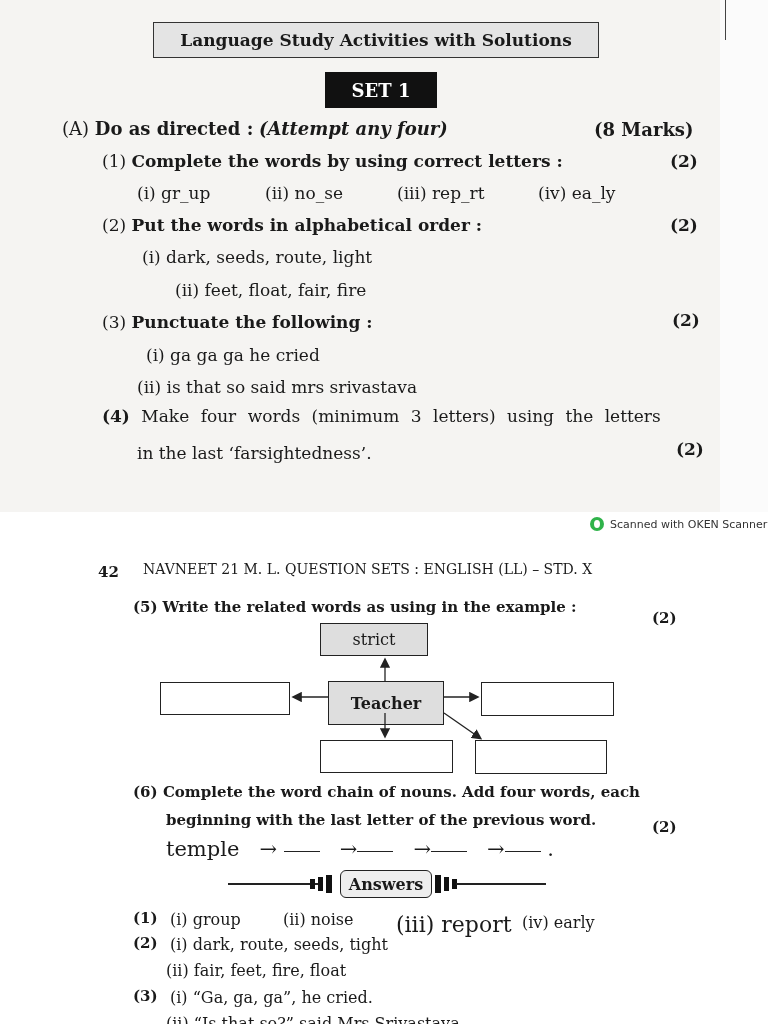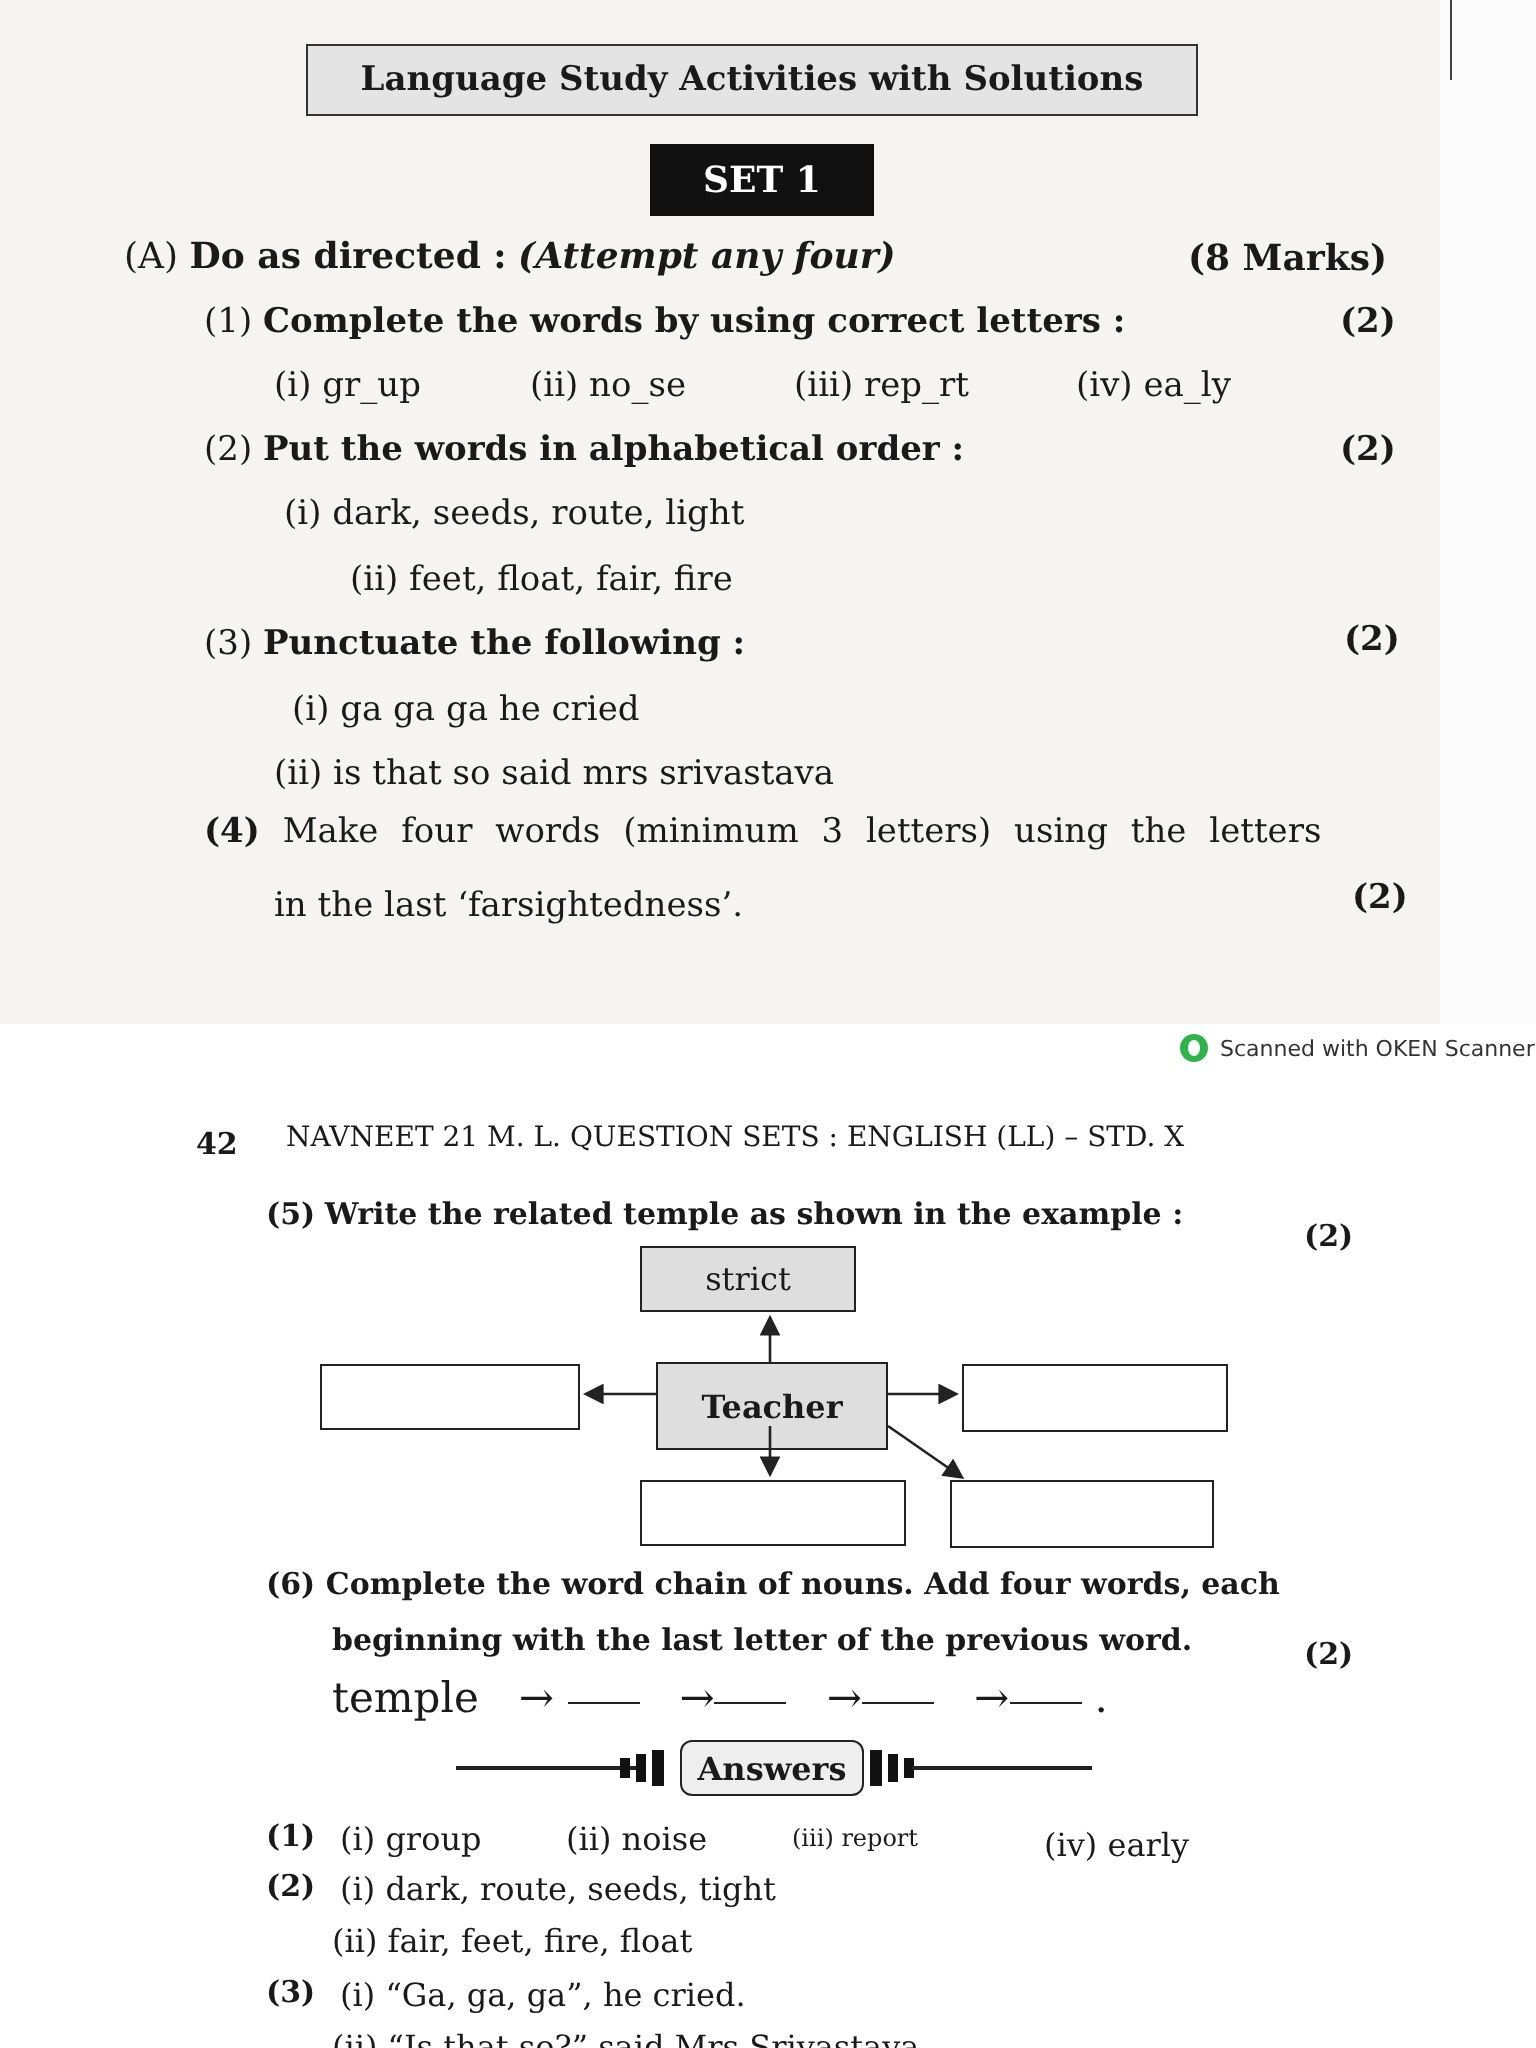--- a/index.html
+++ b/index.html
@@ -114,21 +114,21 @@
 </div>
 <div class="abs" style="left:677px;top:543px;width:2px;height:12px;background:#222;"></div>
 
 <div class="page2"></div>
 
 <div class="abs header2 b" style="left:98px;top:563px;font-size:15px;">42</div>
 <div class="abs header2" style="left:143px;top:561px;">NAVNEET 21 M. L. QUESTION SETS : ENGLISH (LL) – STD. X</div>
 
 <div class="abs" style="left:133px;top:598px;font-size:15px;">
   <span class="b">(5)</span>
-  <span class="b">Write the related temple as shown in the example :</span>
+  <span class="b">Write the related words as using in the example :</span>
 </div>
 <div class="abs b" style="left:652px;top:609px;font-size:15px;">(2)</div>
 
 <div class="dbox filled" style="left:320px;top:623px;width:108px;height:33px;">strict</div>
 <div class="dbox filled b" style="left:328px;top:681px;width:116px;height:44px;">Teacher</div>
 <div class="dbox" style="left:160px;top:682px;width:130px;height:33px;"></div>
 <div class="dbox" style="left:481px;top:682px;width:133px;height:34px;"></div>
 <div class="dbox" style="left:320px;top:740px;width:133px;height:33px;"></div>
 <div class="dbox" style="left:475px;top:740px;width:132px;height:34px;"></div>
 
@@ -165,21 +165,21 @@
 <div class="bar" style="left:326px;top:875px;width:6px;height:18px;"></div>
 <div class="answers-tag">Answers</div>
 <div class="bar" style="left:435px;top:875px;width:6px;height:18px;"></div>
 <div class="bar" style="left:444px;top:877px;width:5px;height:14px;"></div>
 <div class="bar" style="left:452px;top:879px;width:5px;height:10px;"></div>
 <div class="answers-line" style="left:456px;top:883px;width:90px;"></div>
 
 <div class="abs b" style="left:133px;top:909px;font-size:15px;">(1)</div>
 <div class="abs" style="left:170px;top:910px;font-size:16px;">(i) group</div>
 <div class="abs" style="left:283px;top:910px;font-size:16px;">(ii) noise</div>
-<div class="abs" style="left:396px;top:912px;font-size:12px;">(iii) report</div>
+<div class="abs" style="left:396px;top:912px;font-size:22px;">(iii) report</div>
 <div class="abs" style="left:522px;top:913px;font-size:16px;">(iv) early</div>
 
 <div class="abs b" style="left:133px;top:934px;font-size:15px;">(2)</div>
 <div class="abs" style="left:170px;top:935px;font-size:16px;">(i) dark, route, seeds, tight</div>
 <div class="abs" style="left:166px;top:961px;font-size:16px;">(ii) fair, feet, fire, float</div>
 
 <div class="abs b" style="left:133px;top:987px;font-size:15px;">(3)</div>
 <div class="abs" style="left:170px;top:988px;font-size:16px;">(i) “Ga, ga, ga”, he cried.</div>
 <div class="abs" style="left:166px;top:1014px;font-size:16px;">(ii) “Is that so?” said Mrs Srivastava</div>
 

